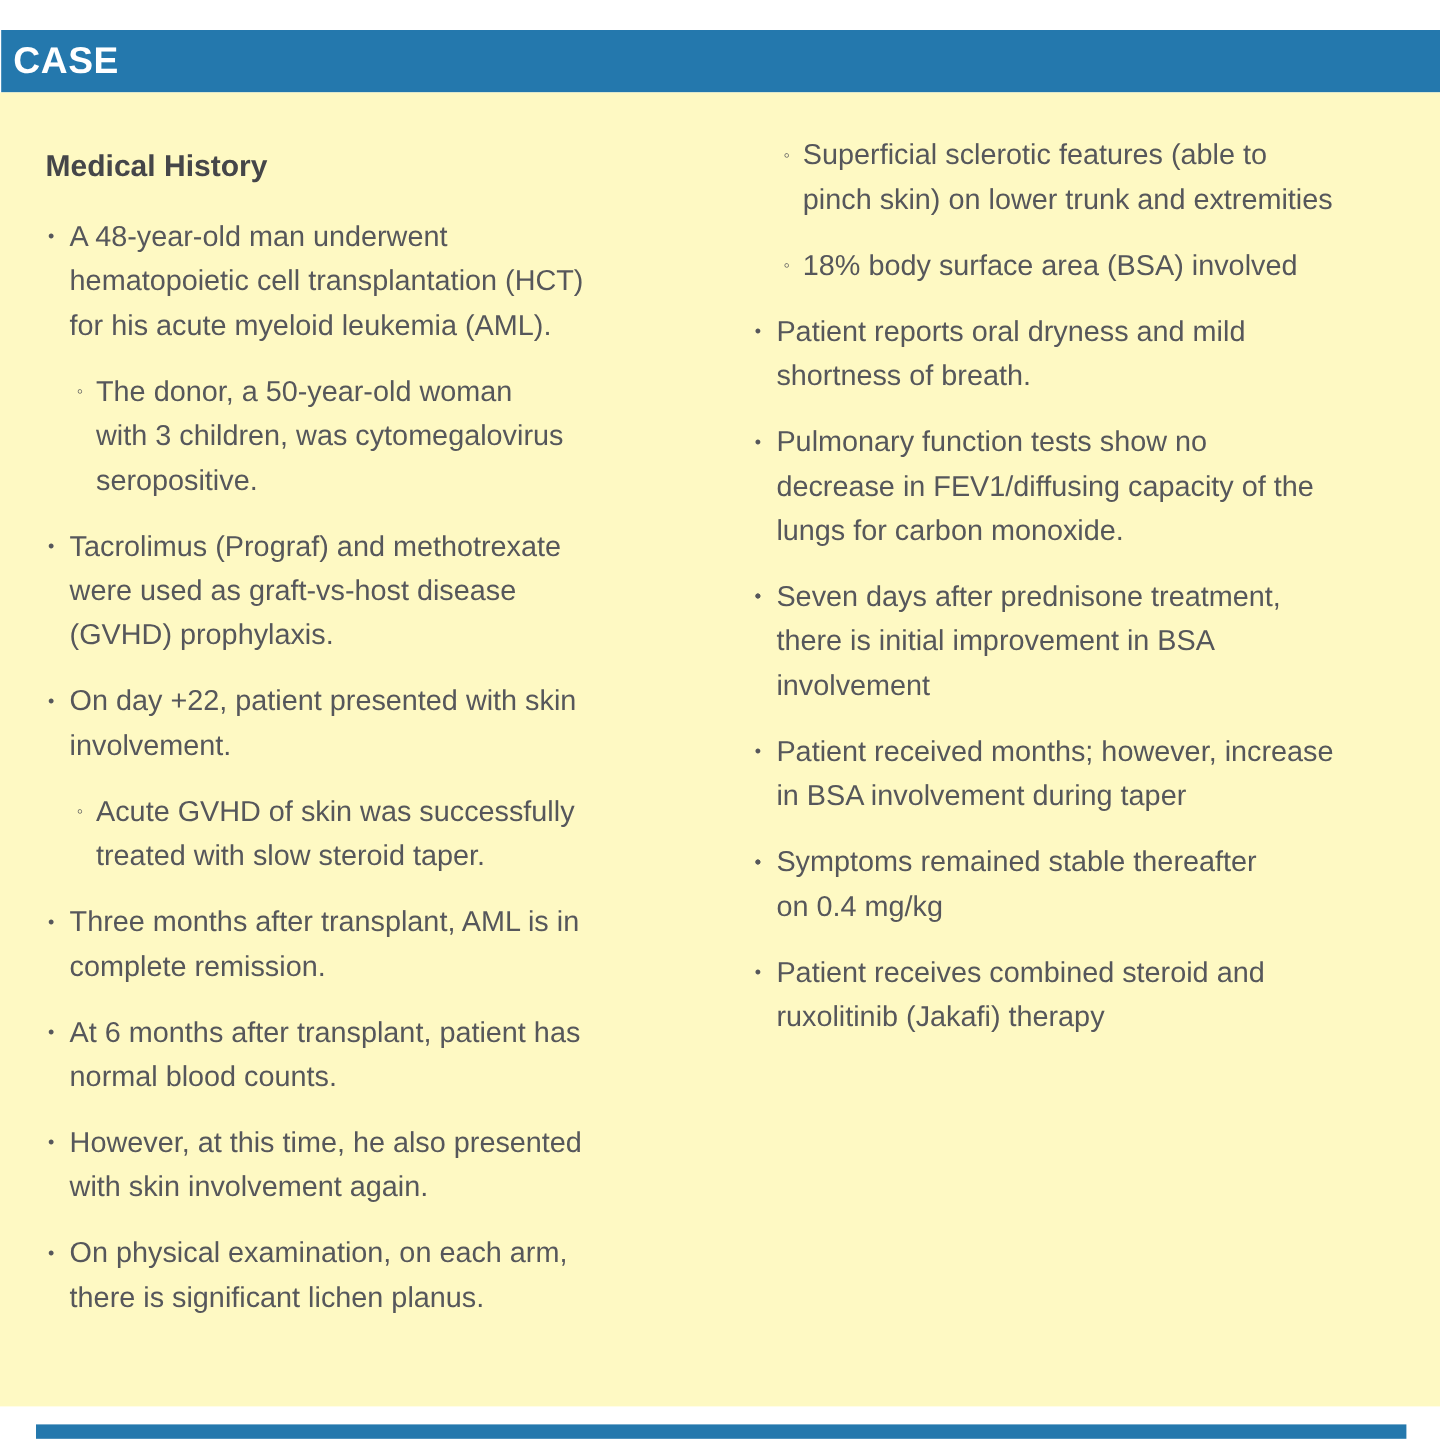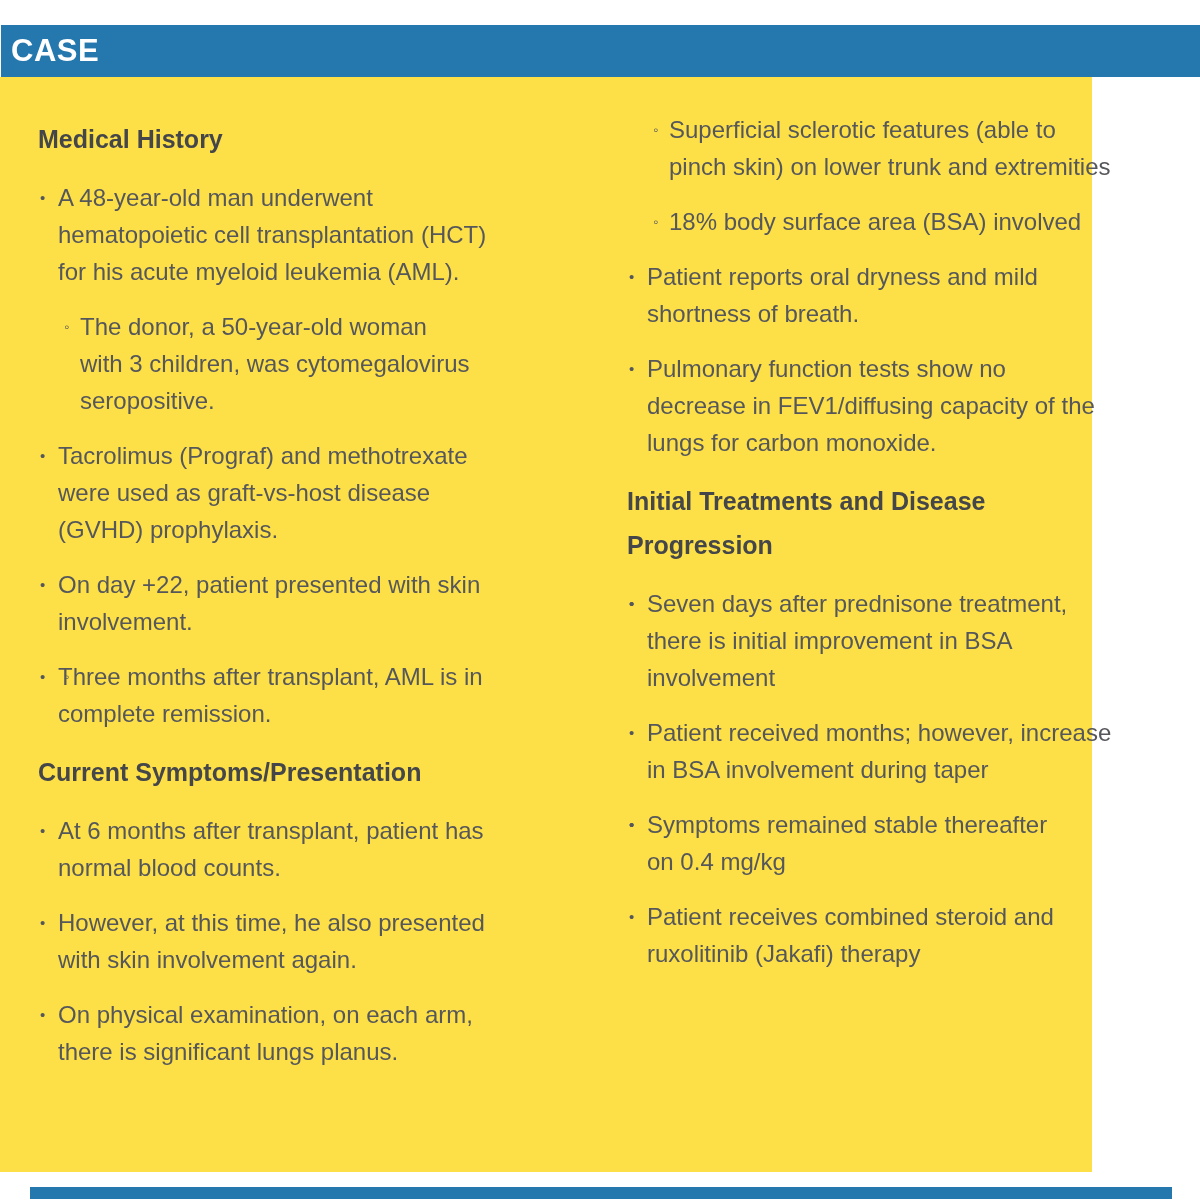--- a/index.html
+++ b/index.html
@@ -24,22 +24,22 @@
     color: #ffffff;
     font-weight: bold;
     font-size: 31px;
     letter-spacing: 0.5px;
     padding-left: 10px;
   }
 
   .content {
     position: absolute;
     left: 0; top: 77px;
-    width: 1092px; height: 1095px;
-    background: #fde047;
+    width: 1200px; height: 1095px;
+    background: #fef9c3;
   }
 
   .column {
     position: absolute;
     top: 34px;
   }
   .column.left  { left: 38px;  width: 552px; }
   .column.right { left: 627px; width: 548px; }
 
   .block {
@@ -94,42 +94,40 @@
 hematopoietic cell transplantation (HCT)
 for his acute myeloid leukemia (AML).</span></div>
         <div class="block b2"><span class="marker">◦</span><span>The donor, a 50-year-old woman
 with 3 children, was cytomegalovirus
 seropositive.</span></div>
         <div class="block b1"><span class="marker">•</span><span>Tacrolimus (Prograf) and methotrexate
 were used as graft-vs-host disease
 (GVHD) prophylaxis.</span></div>
         <div class="block b1"><span class="marker">•</span><span>On day +22, patient presented with skin
 involvement.</span></div>
-        <div class="block b2"><span class="marker">◦</span></div>
+        <div class="block b2"><span class="marker">◦</span><span>Acute GVHD of skin was successfully
+treated with slow steroid taper.</span></div>
         <div class="block b1"><span class="marker">•</span><span>Three months after transplant, AML is in
 complete remission.</span></div>
-        <div class="block heading"><span>Current Symptoms/Presentation</span></div>
         <div class="block b1"><span class="marker">•</span><span>At 6 months after transplant, patient has
 normal blood counts.</span></div>
         <div class="block b1"><span class="marker">•</span><span>However, at this time, he also presented
 with skin involvement again.</span></div>
         <div class="block b1"><span class="marker">•</span><span>On physical examination, on each arm,
-there is significant lungs planus.</span></div>
+there is significant lichen planus.</span></div>
       </div>
     <div class="column right">
         <div class="block b2"><span class="marker">◦</span><span>Superficial sclerotic features (able to
 pinch skin) on lower trunk and extremities</span></div>
         <div class="block b2"><span class="marker">◦</span><span>18% body surface area (BSA) involved</span></div>
         <div class="block b1"><span class="marker">•</span><span>Patient reports oral dryness and mild
 shortness of breath.</span></div>
         <div class="block b1"><span class="marker">•</span><span>Pulmonary function tests show no
 decrease in FEV1/diffusing capacity of the
 lungs for carbon monoxide.</span></div>
-        <div class="block heading"><span>Initial Treatments and Disease
-Progression</span></div>
         <div class="block b1"><span class="marker">•</span></div>
         <div class="block b1"><span class="marker">•</span><span>Seven days after prednisone treatment,
 there is initial improvement in BSA
 involvement</span></div>
         <div class="block b1"><span class="marker">•</span><span>Patient received months; however, increase
 in BSA involvement during taper</span></div>
         <div class="block b1"><span class="marker">•</span></div>
         <div class="block b1"><span class="marker">•</span><span>Symptoms remained stable thereafter
 on 0.4 mg/kg</span></div>
         <div class="block b1"><span class="marker">•</span><span>Patient receives combined steroid and

